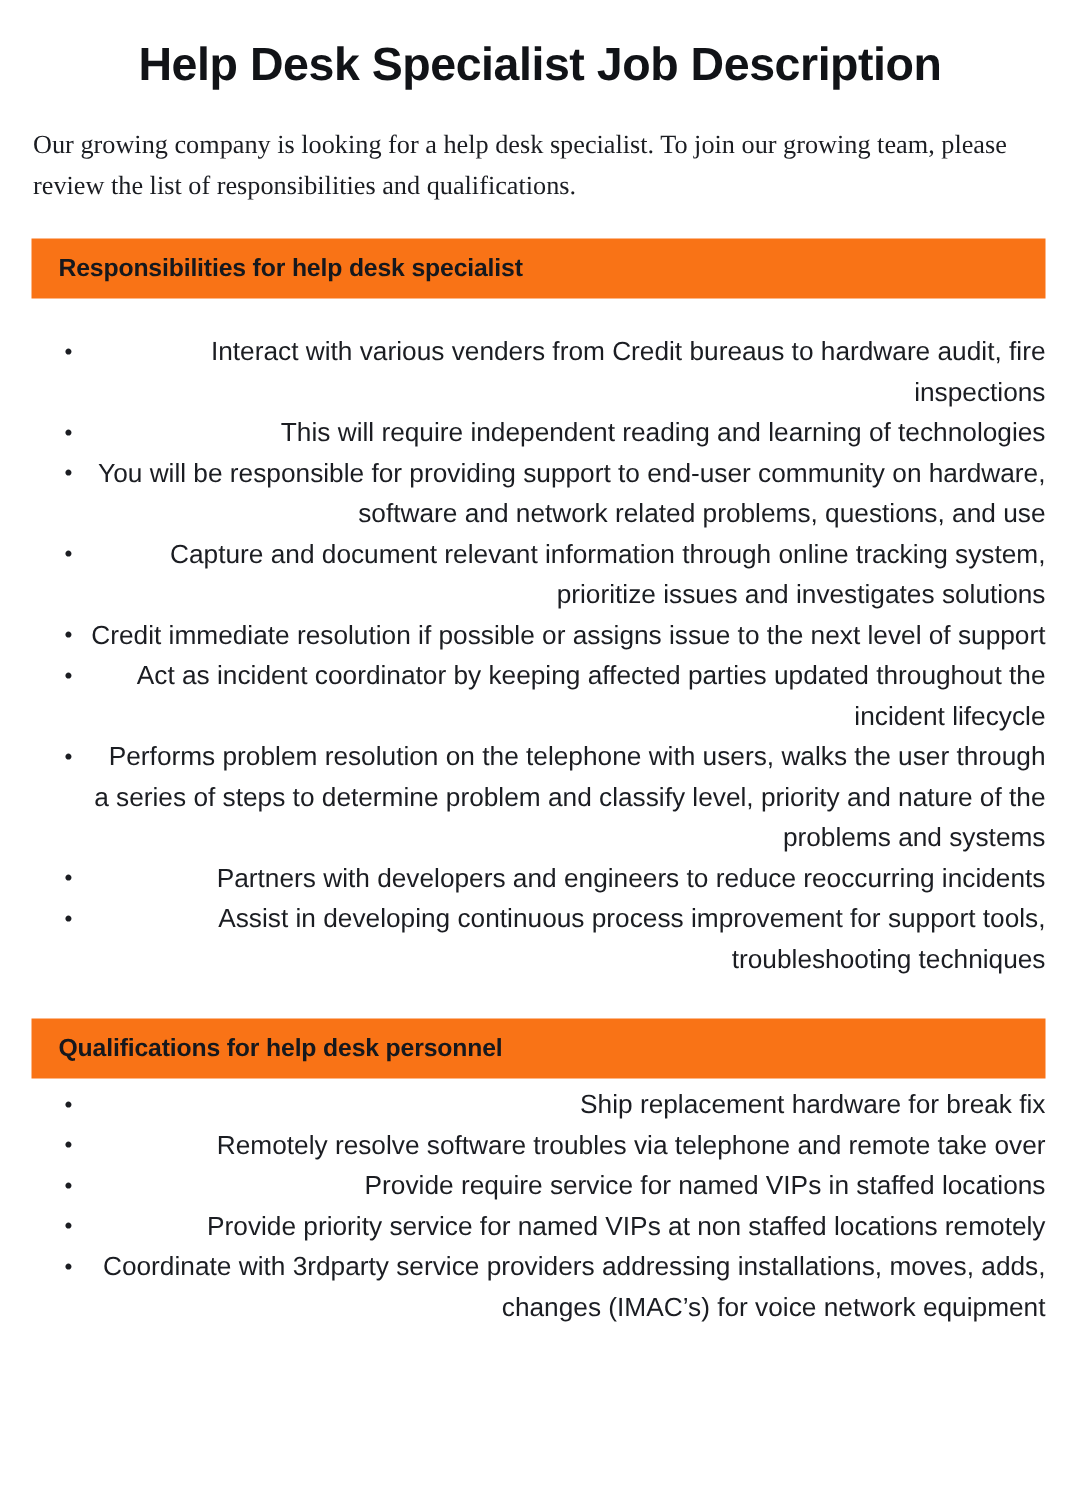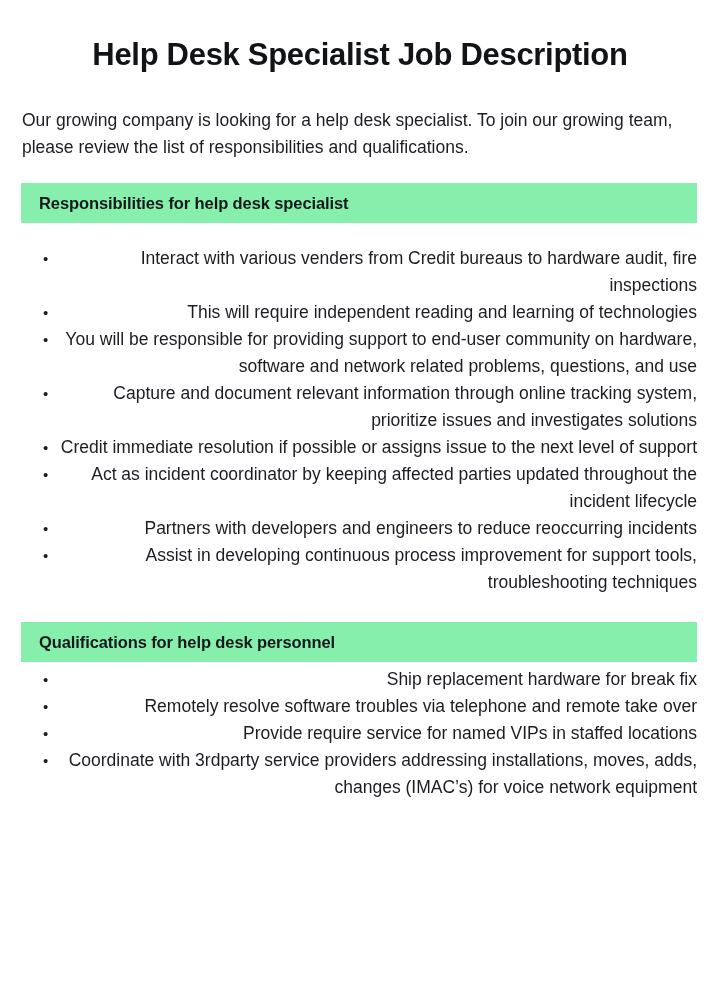--- a/index.html
+++ b/index.html
@@ -20,40 +20,41 @@
     box-sizing: border-box;
     padding: 0;
   }
 
   .doc-title {
     font-size: 31px;
     font-weight: bold;
     text-align: center;
     letter-spacing: -0.3px;
     line-height: 1.2;
-    margin: 16px;
+    margin: 4px;
     padding: 20px 20px 0 20px;
     color: #111317;
   }
 
   .intro {
     font-size: 17.5px;
     line-height: 27px;
     margin: 0;
     padding: 18px 24px 0 22px;
     color: #1b1d22;
+    font-family: Liberation Serif, serif;
   }
 
   .section {
     margin-top: 22px;
   }
 
   .section-header {
     margin: 0 23px 0 21px;
-    background: #86efac;
+    background: #f97316;
     height: 40px;
     display: flex;
     align-items: center;
     padding: 0 18px;
     box-sizing: border-box;
   }
 
   .section-header-text {
     font-size: 16.5px;
     font-weight: bold;
@@ -108,30 +109,32 @@
     <div class="section-header">
       <span class="section-header-text">Responsibilities for help desk specialist</span>
     </div>
     <ul class="bullets">
       <li>Interact with various venders from Credit bureaus to hardware audit, fire inspections</li>
       <li>This will require independent reading and learning of technologies</li>
       <li>You will be responsible for providing support to end-user community on hardware, software and network related problems, questions, and use</li>
       <li>Capture and document relevant information through online tracking system, prioritize issues and investigates solutions</li>
       <li>Credit immediate resolution if possible or assigns issue to the next level of support</li>
       <li>Act as incident coordinator by keeping affected parties updated throughout the incident lifecycle</li>
+      <li>Performs problem resolution on the telephone with users, walks the user through a series of steps to determine problem and classify level, priority and nature of the problems and systems</li>
       <li>Partners with developers and engineers to reduce reoccurring incidents</li>
       <li>Assist in developing continuous process improvement for support tools, troubleshooting techniques</li>
     </ul>
   </div>
 
   <div class="section qualifications">
     <div class="section-header">
       <span class="section-header-text">Qualifications for help desk personnel</span>
     </div>
     <ul class="bullets">
       <li>Ship replacement hardware for break fix</li>
       <li>Remotely resolve software troubles via telephone and remote take over</li>
       <li>Provide require service for named VIPs in staffed locations</li>
+      <li>Provide priority service for named VIPs at non staffed locations remotely</li>
       <li>Coordinate with 3rdparty service providers addressing installations, moves, adds, changes (IMAC’s) for voice network equipment</li>
     </ul>
   </div>
 
 </div>
 
 </body></html>

